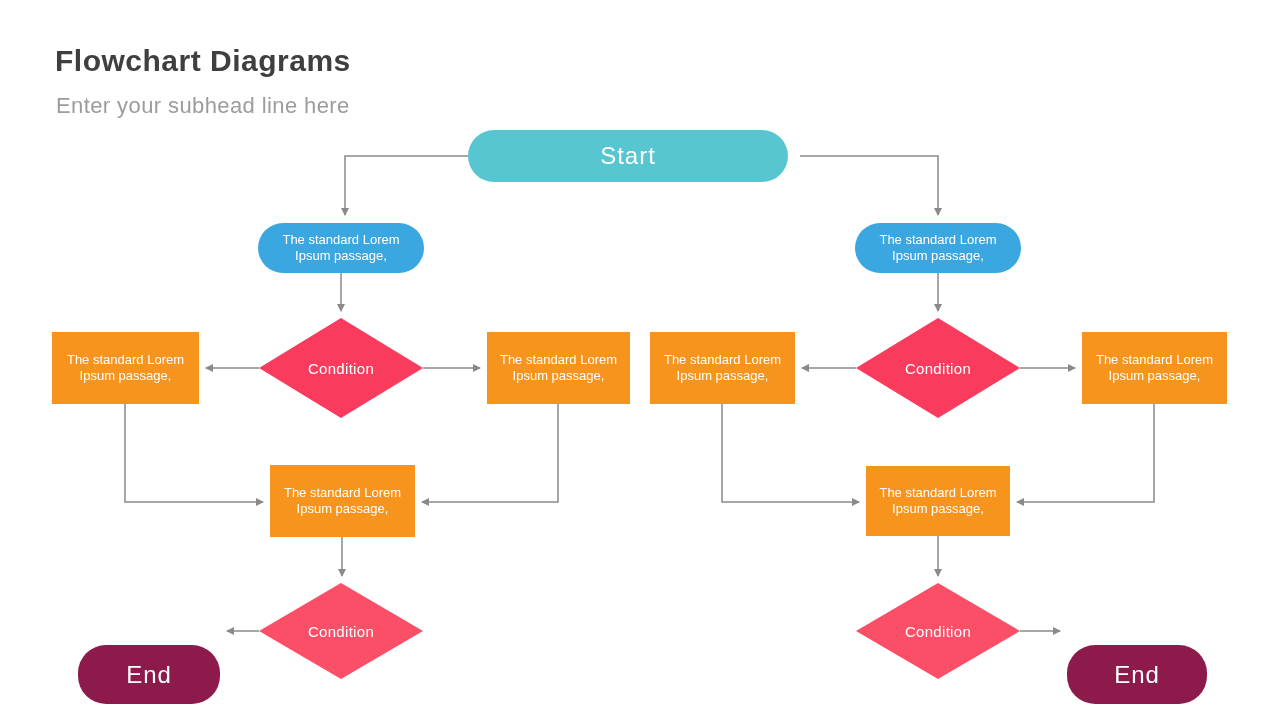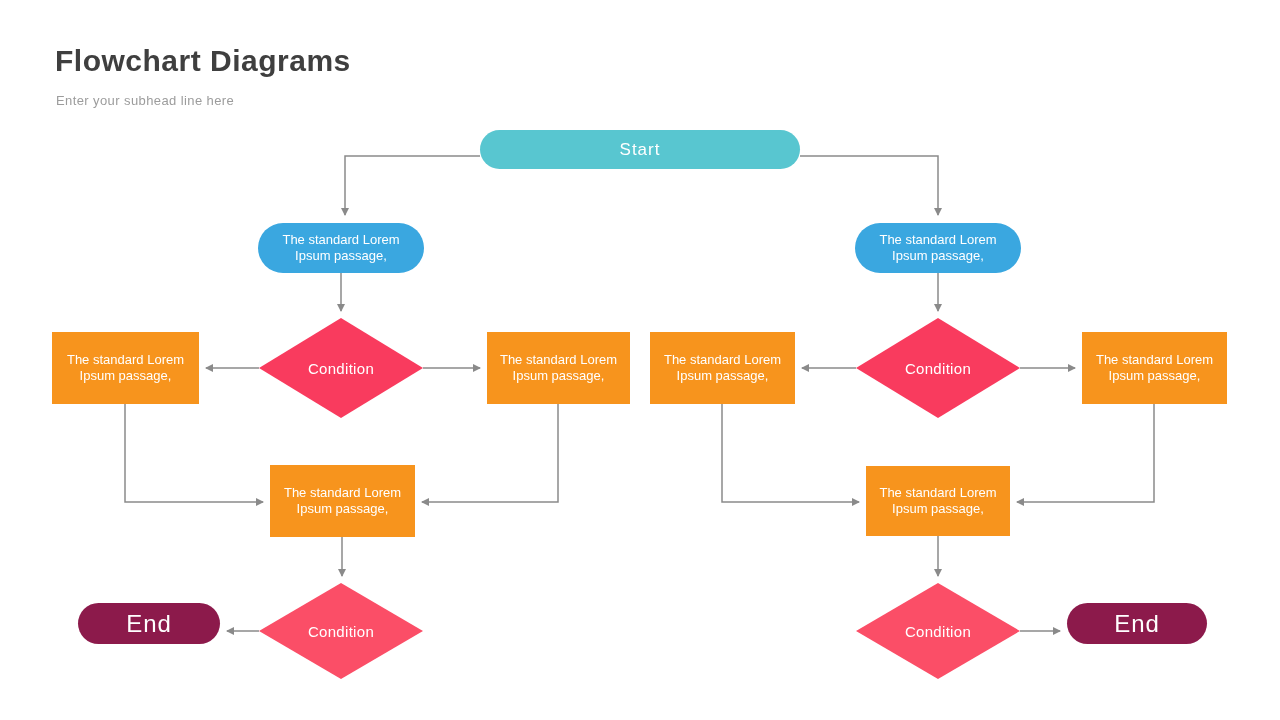--- a/index.html
+++ b/index.html
@@ -12,45 +12,45 @@
   }
   .slide { position: absolute; inset: 0; background: #ffffff; }
 
   .slide-title {
     position: absolute; left: 55px; top: 44px;
     font-size: 30px; font-weight: 800; color: var(--title);
     letter-spacing: 0.5px;
   }
   .slide-subtitle {
     position: absolute; left: 56px; top: 93px;
-    font-size: 13px; font-weight: 400; color: var(--subtitle);
+    font-size: 22px; font-weight: 400; color: var(--subtitle);
     letter-spacing: 0.4px;
   }
 
   .connector-svg { position: absolute; left: 0; top: 0; width: 1280px; height: 720px; }
   .connector-svg polyline {
     fill: none;
     stroke: var(--connector);
     stroke-width: 1.5;
   }
   .arrowhead-shape { fill: var(--connector); }
 
   .node {
     position: absolute;
     display: flex; align-items: center; justify-content: center;
     text-align: center; color: #ffffff;
   }
   .pill-start {
-    left: 480px; top: 130px; width: 320px; height: 39px;
+    left: 468px; top: 130px; width: 320px; height: 52px;
     border-radius: 26px; background: var(--teal);
-    font-size: 17px; letter-spacing: 1px;
+    font-size: 24px; letter-spacing: 1px;
   }
   .pill-end {
-    width: 142px; height: 41px; border-radius: 28px;
-    background: var(--maroon); font-size: 24px; letter-spacing: 1px;
+    width: 142px; height: 59px; border-radius: 28px;
+    background: var(--maroon); font-size: 24px; letter-spacing: 1px; margin-top: 42px;
   }
   .rounded-process {
     width: 166px; height: 50px; border-radius: 25px;
     background: var(--blue); font-size: 13px; line-height: 1.2;
     padding: 4px 14px;
   }
   .rect-process {
     width: 146px; height: 72px;
     background: var(--orange); font-size: 13px; line-height: 1.2;
     padding: 4px 8px;

